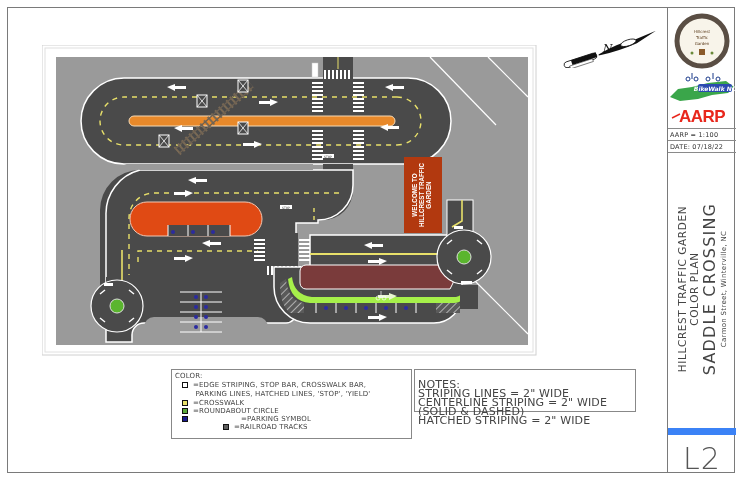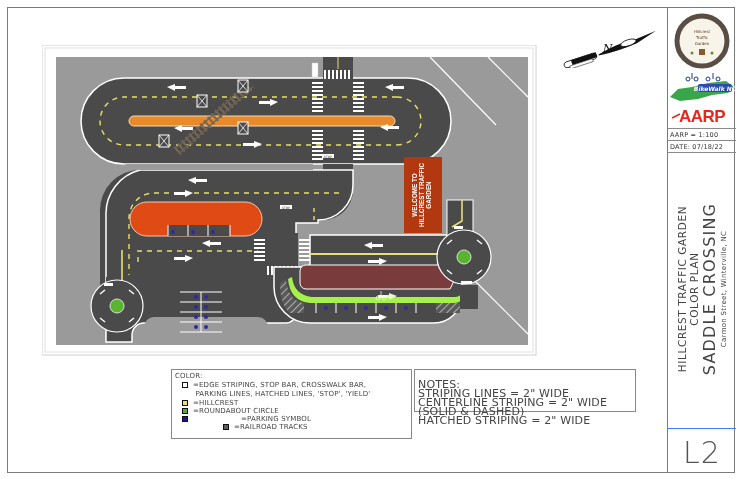--- a/index.html
+++ b/index.html
@@ -10,21 +10,21 @@
   .tb-scale,.tb-date{position:absolute;left:0;width:68px;height:12px;border-top:1px solid #8a8a8a;font-size:6.5px;line-height:12px;color:#333;padding-left:2px;box-sizing:border-box;letter-spacing:0.2px;}
   .tb-scale{top:121px;}
   .tb-date{top:133px;}
   .tb-blank{position:absolute;top:145px;left:0;width:68px;height:1px;border-top:1px solid #8a8a8a;}
   .tb-title-wrap{position:absolute;left:0;top:148px;width:68px;height:268px;}
   .tb-title-rot{position:absolute;left:50%;top:50%;width:260px;transform:translate(-50%,-50%) rotate(-90deg);text-align:center;color:#444;}
   .tb-line1{font-size:10.5px;letter-spacing:0.6px;line-height:12px;}
   .tb-line2{font-size:10.5px;letter-spacing:0.6px;line-height:12px;}
   .tb-line3{font-size:16px;letter-spacing:1.2px;line-height:19px;}
   .tb-line4{font-size:7px;letter-spacing:0.3px;line-height:10px;}
-  .tb-sheetnum-box{position:absolute;left:0;top:421px;width:68px;height:45px;border-top:1px solid #3b82f6;}
+  .tb-sheetnum-box{position:absolute;left:0;top:421px;width:68px;height:45px;border-top:7px solid #3b82f6;}
   .tb-sheetnum{position:absolute;left:0;top:6px;width:68px;text-align:center;font-size:30px;color:#555;font-weight:100;letter-spacing:1px;font-family:"DejaVu Sans",sans-serif;}
   .site{position:absolute;left:42px;top:45px;width:496px;height:312px;}
   .legend{position:absolute;left:171px;top:369px;width:241px;height:70px;border:1px solid #888;box-sizing:border-box;font-size:7px;color:#444;letter-spacing:0.15px;}
   .legend-title{position:absolute;left:3px;top:2px;}
   .legend-row{position:absolute;left:10px;display:flex;align-items:flex-start;}
   .sw{width:6px;height:6px;border:1px solid #111;box-sizing:border-box;margin-right:5px;margin-top:1px;flex:none;}
   .legend-text{line-height:8.5px;white-space:pre;}
   .notes{position:absolute;left:414px;top:369px;width:222px;height:43px;border:1px solid #888;box-sizing:border-box;font-size:11px;color:#444;padding:10px 3px;line-height:9px;letter-spacing:0.15px;}
   .north{position:absolute;left:557px;top:28px;}
 </style>
@@ -353,21 +353,21 @@
 
 <div class="legend">
   <div class="legend-title">COLOR:</div>
   <div class="legend-row" style="top:11px;">
     <span class="sw" style="background:#fff;"></span>
     <span class="legend-text">=EDGE STRIPING, STOP BAR, CROSSWALK BAR,
  PARKING LINES, HATCHED LINES, 'STOP', 'YIELD'</span>
   </div>
   <div class="legend-row" style="top:29px;">
     <span class="sw" style="background:#e8e06a;"></span>
-    <span class="legend-text">=HILLCREST</span>
+    <span class="legend-text">=CROSSWALK</span>
   </div>
   <div class="legend-row" style="top:37px;">
     <span class="sw" style="background:#5aa83a;"></span>
     <span class="legend-text">=ROUNDABOUT CIRCLE</span>
   </div>
   <div class="legend-row" style="top:45px;gap:48px;">
     <span class="sw" style="background:#1a1a8c;"></span>
     <span class="legend-text">=PARKING SYMBOL</span>
   </div>
   <div class="legend-row" style="top:53px;padding-left:41px;">

